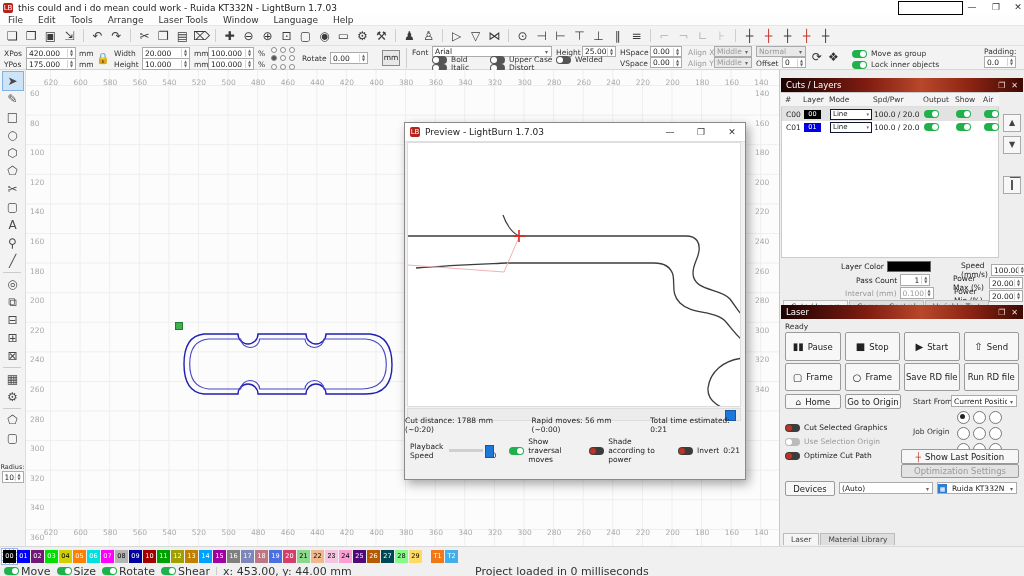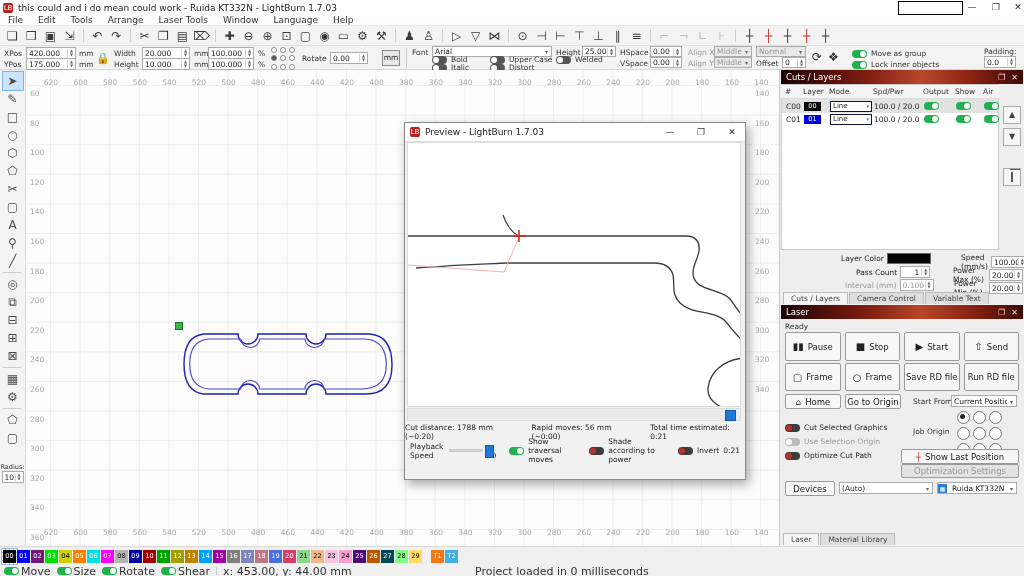--- a/index.html
+++ b/index.html
@@ -85,21 +85,21 @@
   .chip.sel{outline:1px dashed #fff;box-shadow:0 0 0 2px #9ab6e4}
   #statusbar{left:0;top:566px;width:1024px;height:10px;background:#f0f0f0;display:flex;align-items:center;gap:6px;padding-left:4px;font-size:11px;color:#333;box-sizing:border-box}
   .stog{display:flex;align-items:center;gap:2px}
   
   #dlg{left:404px;top:122px;width:340px;height:356px;background:#f1f1f1;border:1px solid #8a8a8a;box-shadow:3px 4px 10px rgba(0,0,0,.35);z-index:10}
   #dlg-title{height:18px;background:#fff;display:flex;align-items:center;gap:5px;padding-left:5px;font-size:9px;border-bottom:1px solid #e0e0e0}
   .dctl{width:26px;text-align:center;color:#333;font-size:9px}
   #dlg-preview{position:absolute;left:2px;top:19px;width:334px;height:265px;background:#fff;border:1px solid #ddd;box-sizing:border-box}
   #dlg-timeline{position:absolute;left:2px;top:285px;width:334px;height:13px;background:#ececec;border:1px solid #ddd;box-sizing:border-box}
   #dlg-handle{position:absolute;right:4px;top:1px;width:9px;height:9px;background:#1e78d7;border:1px solid #1259a8}
-  #dlg-stats{position:absolute;left:0;top:300px;width:340px;display:flex;justify-content:center;gap:12px;font-size:7.5px;color:#222}
+  #dlg-stats{position:absolute;left:0;top:293px;width:340px;display:flex;justify-content:center;gap:12px;font-size:7.5px;color:#222}
   #dlg-controls{position:absolute;left:5px;top:314px;width:330px;display:flex;align-items:center;gap:4px;font-size:7.5px}
   .slider{width:56px;height:3px;background:#cfcfcf;position:relative}
   .slider .sh{position:absolute;left:36px;top:-4px;width:7px;height:11px;background:#1e78d7;border:1px solid #1259a8}
   #dlg-bottom{position:absolute;left:5px;top:331px;width:330px;display:flex;align-items:center;gap:5px;font-size:7.5px}
   .dbtn{border:1px solid #a5a5a5;background:#f6f6f6;border-radius:2px;padding:2px 9px;font-size:8px;color:#222;white-space:nowrap}
   .dbtn.dis{color:#a9a9a9;background:#ececec}
 </style>
 </head>
 <body>
 
@@ -467,21 +467,21 @@
     <span>Shade according to power</span>
     <span style="width:6px"></span>
     <span class="sw offr"></span>
     <span>Invert</span>
     <span>0:21</span>
   </div>
 </div>
 
 <div id="rightpanel" class="abs">
 
-  <div class="panel" style="top:0;height:235px">
+  <div class="panel" style="top:8px;height:235px">
     <div class="phead">
       <span>Cuts / Layers</span>
         <span class="sp"></span>
       <span class="pico">❐</span>
       <span class="pico">✕</span>
     </div>
     <div style="position:absolute;left:0;right:24px;top:14px;height:164px;background:#fff;border:1px solid #ccc"></div>
     <div class="cl-head" style="position:absolute;left:0;right:24px;top:15px">
       <span>#</span>
         <span>Layer</span>

